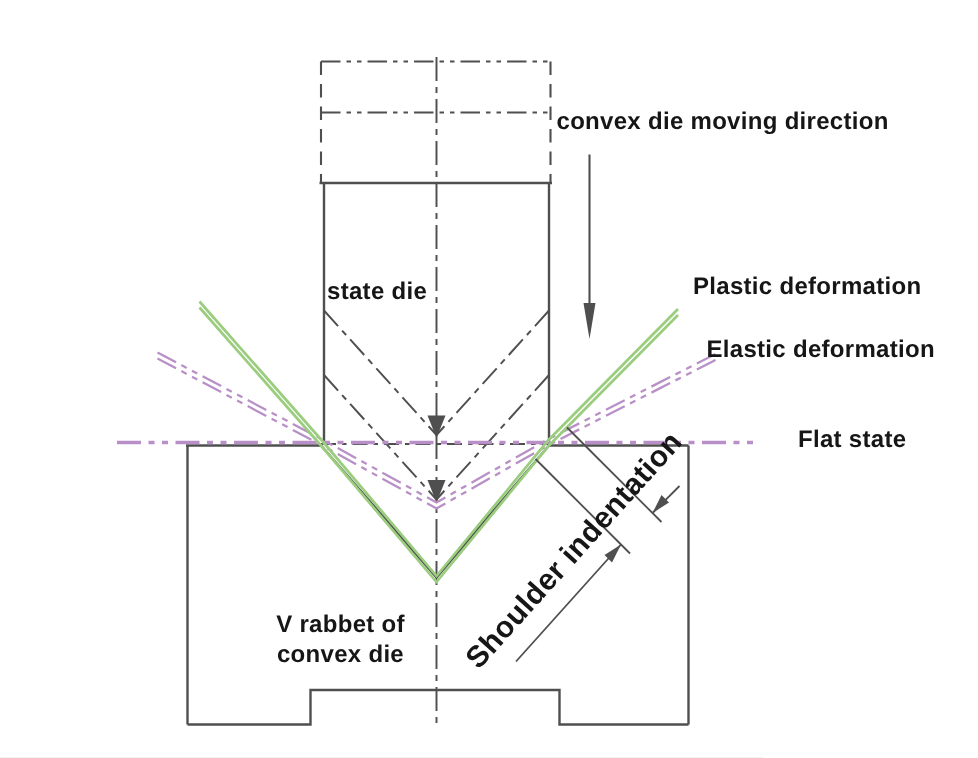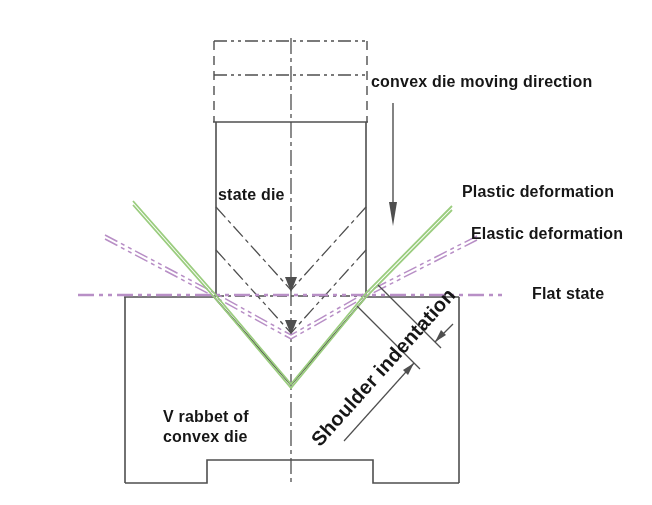--- a/index.html
+++ b/index.html
@@ -15,21 +15,21 @@
   .lbl-moving{left:371px;top:73px;}
   .lbl-convex{left:218px;top:186px;}
   .lbl-plastic{left:442px;top:183px;margin-left:20px;}
   .lbl-elastic{left:471px;top:225px;}
   .lbl-flat{left:532px;top:285px;}
   .lbl-shoulder{
     left:383px;top:367px;transform:translate(-50%,-50%) rotate(-48deg);
     transform-origin:center center;font-size:20px;
   }
   .lbl-vrabbet{
-    left:163px;top:407px;width:128px;
+    left:163px;top:407px;width:128px;text-align:center;
     white-space:normal;line-height:1.22;
   }
 </style>
 </head>
 <body>
 
 <div class="stage">
 
   <svg width="652" height="505" viewBox="0 0 652 505">
 

